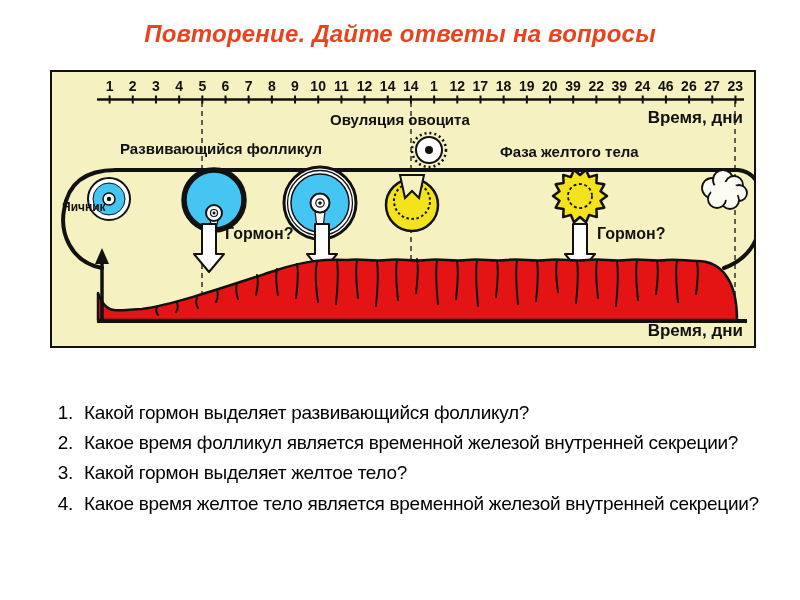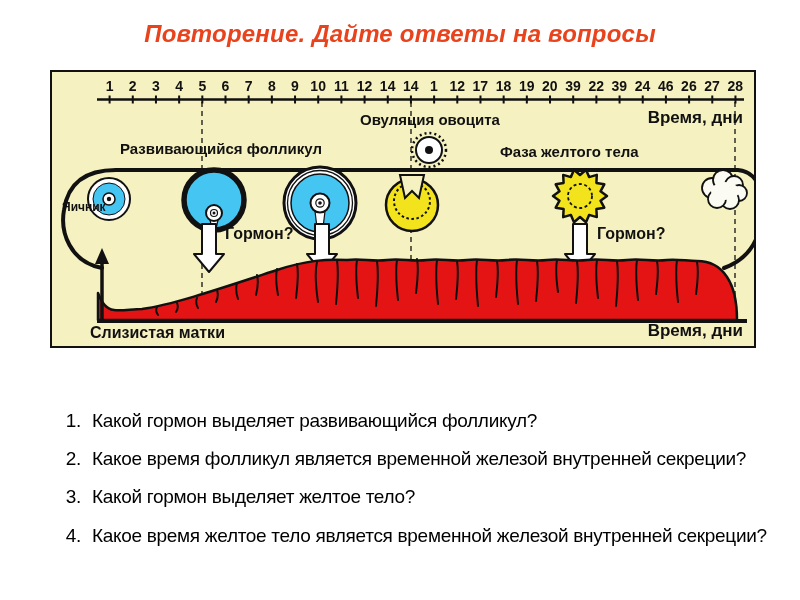--- a/index.html
+++ b/index.html
@@ -17,36 +17,36 @@
     background:#f5f1c0;border:2px solid #111;
   }
   .diagram svg{position:absolute;left:0;top:0;}
   .dlabel{position:absolute;color:#111;font-weight:bold;white-space:nowrap;}
   .timeline-row{
     position:absolute;left:46px;top:6px;width:649px;display:flex;
   }
   .timeline-row span{
     flex:1;text-align:center;font-size:14px;font-weight:bold;color:#111;
   }
-  .lbl-ovulation{left:278px;top:39px;width:200px;text-align:center;font-size:15px;}
+  .lbl-ovulation{left:278px;top:39px;width:200px;text-align:left;font-size:15px;}
   .lbl-time-top{top:36px;right:11px;font-size:17px;}
   .lbl-follicle{left:68px;top:68px;font-size:15px;}
   .lbl-phase{left:448px;top:71px;font-size:15px;}
   .lbl-ovary{left:10px;top:128px;font-size:12px;}
   .lbl-hormone-left{left:173px;top:153px;font-size:16px;}
   .lbl-hormone-right{left:545px;top:153px;font-size:16px;}
   .lbl-mucosa{left:38px;top:252px;font-size:16px;}
   .lbl-time-bottom{top:249px;right:11px;font-size:17px;}
   .questions{
     position:absolute;left:32px;top:396px;width:706px;margin:0;
     padding:0 0 0 42px;color:#000;
   }
   .questions li{
     font-size:19px;line-height:1.38;padding-left:6px;
-    letter-spacing:-0.3px;margin:12px;
+    letter-spacing:-0.3px;margin:4px;
   }
 </style>
 </head>
 <body>
 
 <div class="slide-title">Повторение. Дайте ответы на вопросы</div>
 
 <div class="diagram">
 
   <svg width="702" height="274" viewBox="0 0 702 274">
@@ -154,31 +154,30 @@
       <span>18</span>
       <span>19</span>
       <span>20</span>
       <span>39</span>
       <span>22</span>
       <span>39</span>
       <span>24</span>
       <span>46</span>
       <span>26</span>
       <span>27</span>
-      <span>28</span>
+      <span>23</span>
     </div>
 
   <div class="dlabel lbl-ovulation">Овуляция овоцита</div>
   <div class="dlabel lbl-time-top">Время, дни</div>
   <div class="dlabel lbl-phase">Фаза желтого тела</div>
   <div class="dlabel lbl-follicle">Развивающийся фолликул</div>
   <div class="dlabel lbl-ovary">Яичник</div>
   <div class="dlabel lbl-hormone-left">Гормон?</div>
   <div class="dlabel lbl-hormone-right">Гормон?</div>
-  <div class="dlabel lbl-mucosa">Слизистая матки</div>
   <div class="dlabel lbl-time-bottom">Время, дни</div>
 </div>
 
 <ol class="questions">
     <li>Какой гормон выделяет развивающийся фолликул?</li>
     <li>Какое время фолликул является временной железой внутренней секреции?</li>
     <li>Какой гормон выделяет желтое тело?</li>
     <li>Какое время желтое тело является временной железой внутренней секреции?</li>
   </ol>
 

